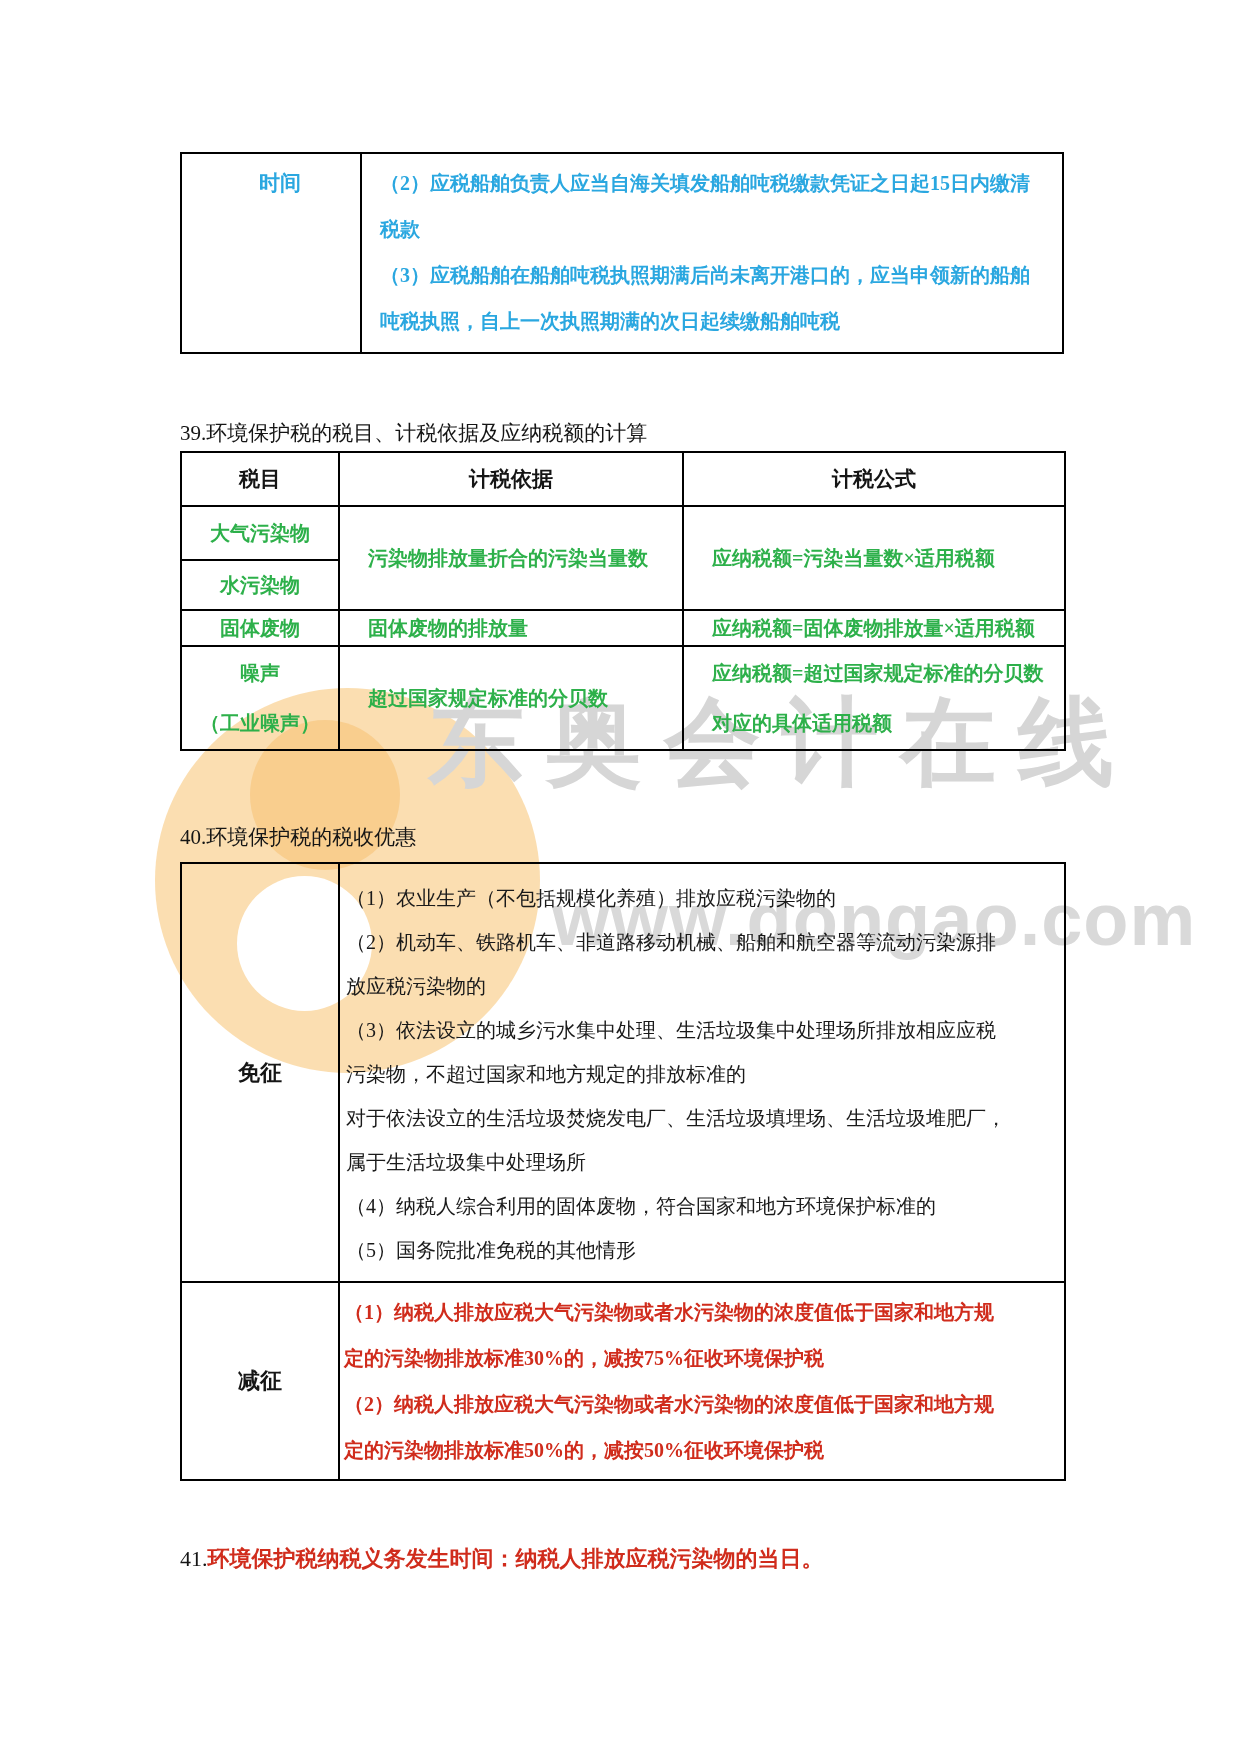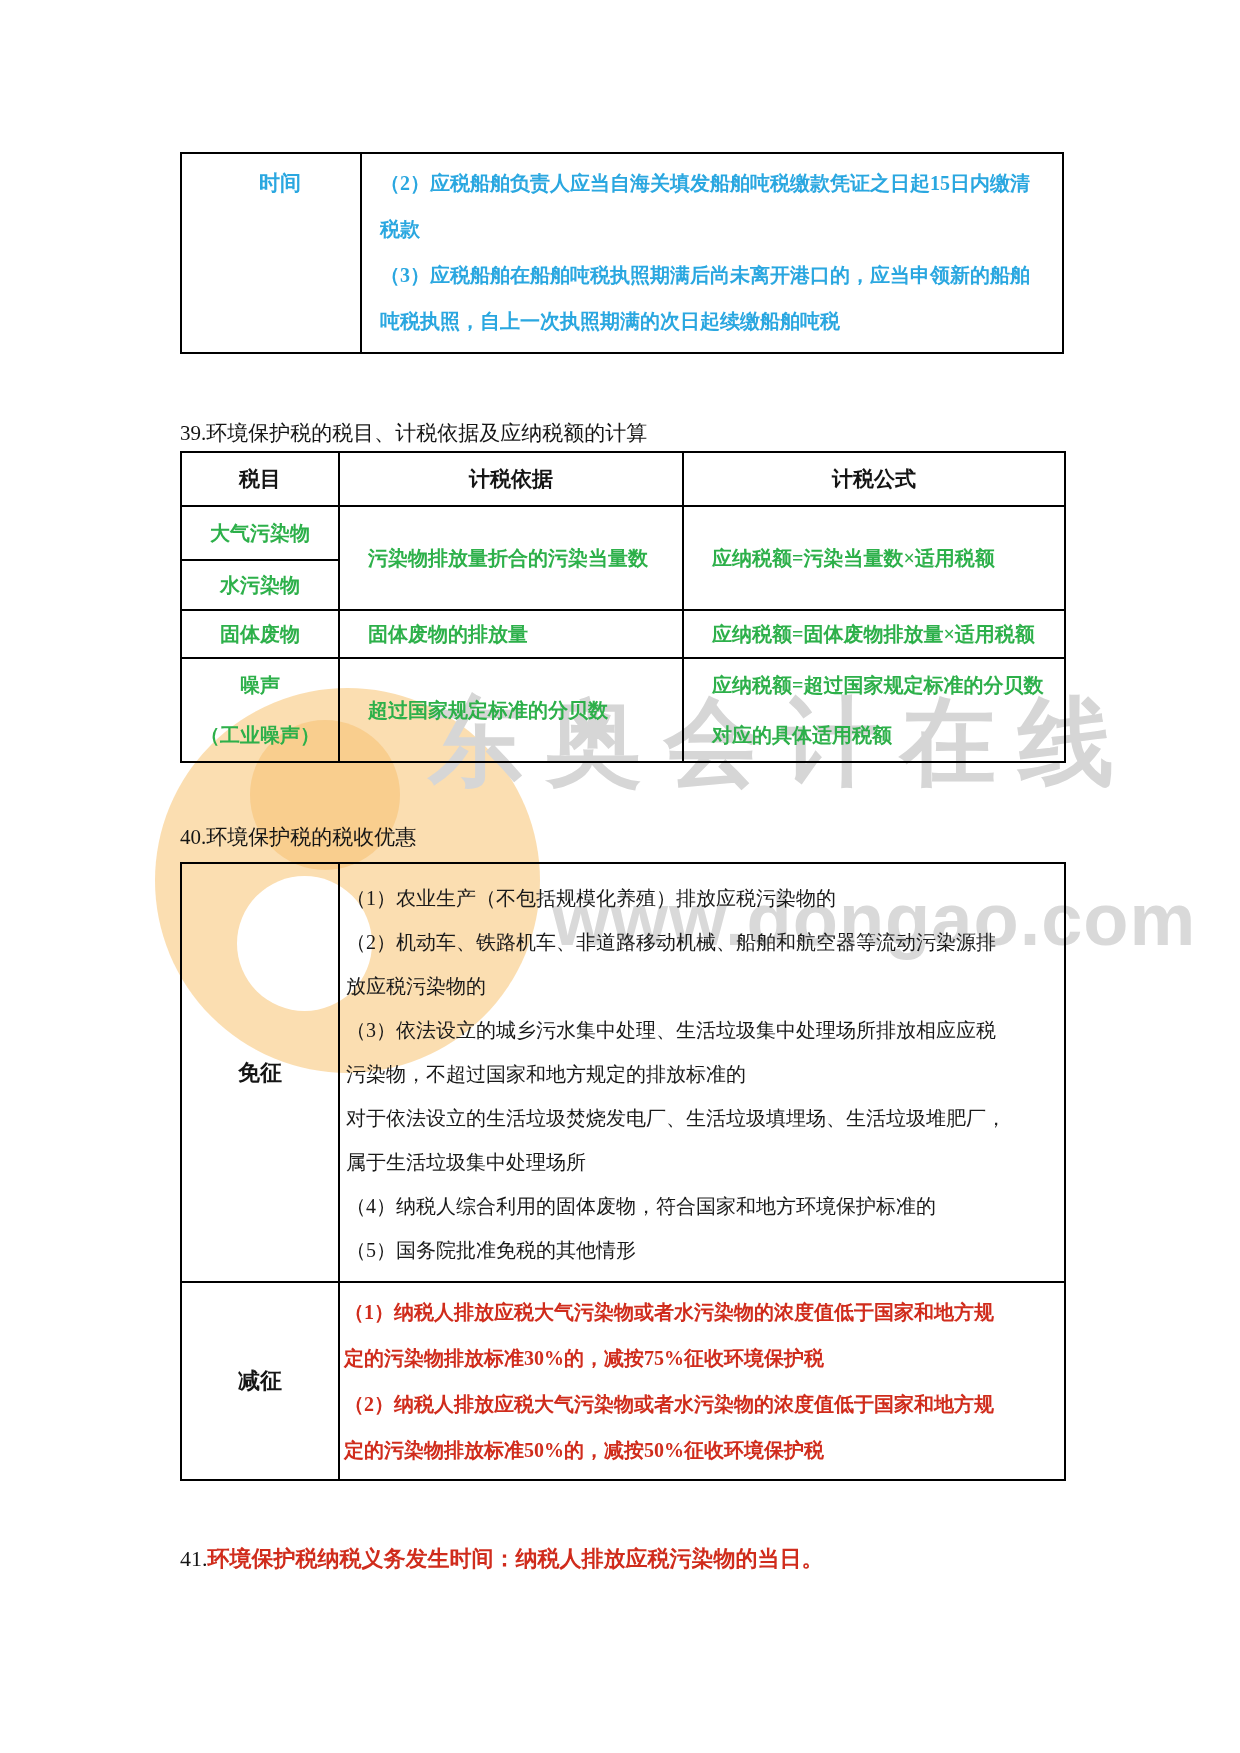--- a/index.html
+++ b/index.html
@@ -84,21 +84,21 @@
   #tbl39{top:451px;}
   #tbl39 th{
     font-size:21px;font-weight:700;color:#151515;
     height:50px;
   }
   #tbl39 td{font-size:20px;}
   #tbl39 .lbl{ text-align:center;padding:0;border-radius:7px;}
   #tbl39 .cell{ text-align:left;padding-left:28px;}
   #tbl39 .r-air{height:54px;}
   #tbl39 .r-water{height:50px;}
-  #tbl39 .r-solid{height:48px;}
+  #tbl39 .r-solid{height:36px;}
   #tbl39 .r-noise{height:100px;}
   #tbl39 .two-line .line{line-height:50px;}
 
   
   #tbl40{top:862px;}
   #tbl40 .lbl{
     text-align:center;vertical-align:middle;
     font-size:22px;font-weight:700;color:#151515;padding:0;
   }
   #tbl40 .exempt-cell{

